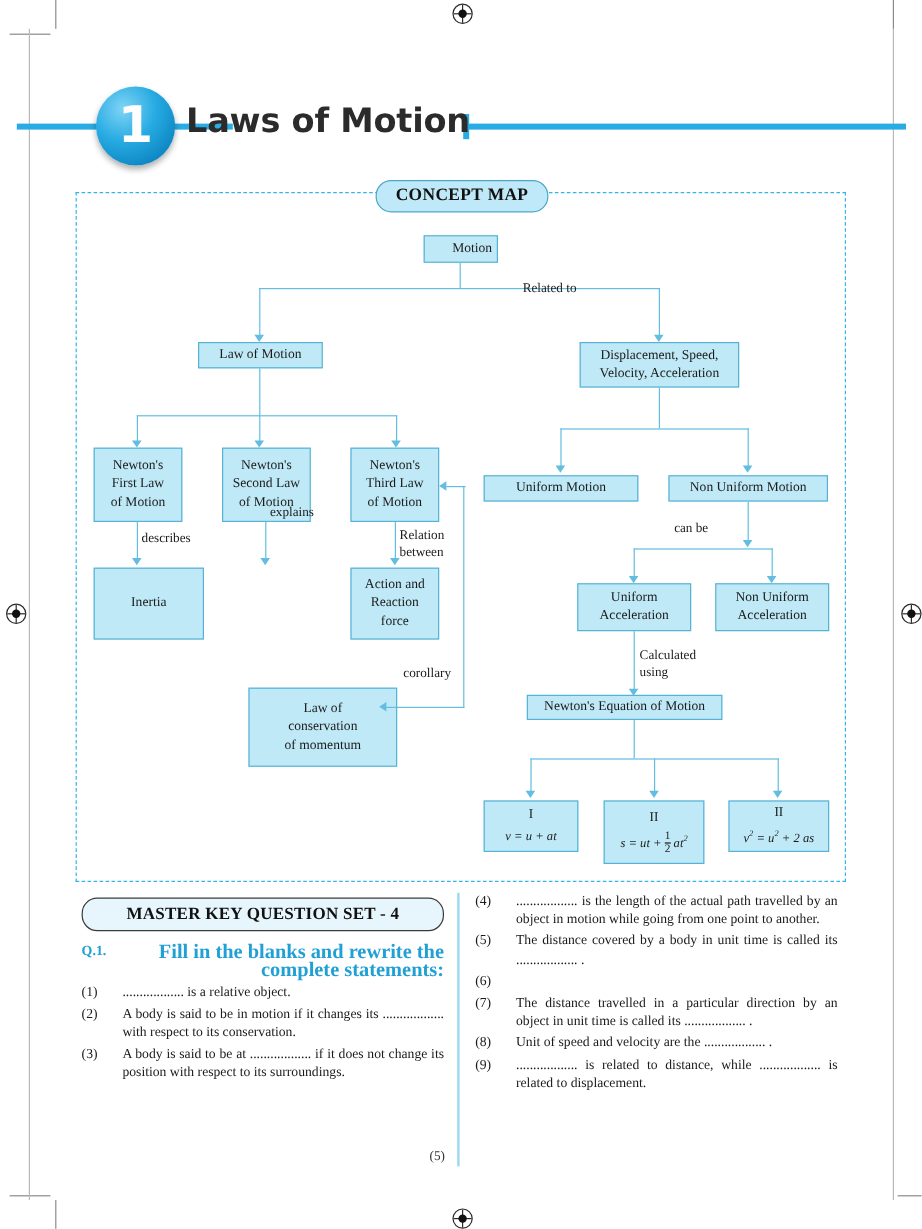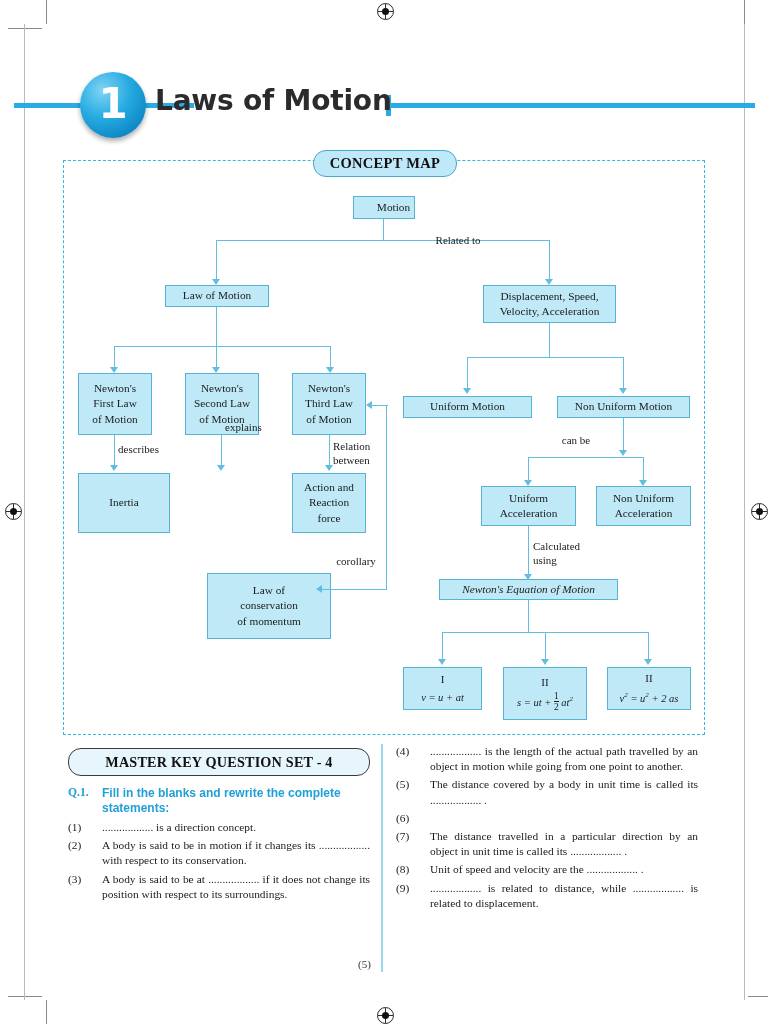--- a/index.html
+++ b/index.html
@@ -67,22 +67,22 @@
       text-align:center;line-height:26px;font-size:14.2px;font-weight:bold;
       font-family:"Liberation Serif",serif;color:#111;letter-spacing:.2px;}
 
   .colL{position:absolute;left:68px;top:786px;width:302px;}
   .colR{position:absolute;left:396px;top:744px;width:302px;}
   .divider{position:absolute;left:381px;top:744px;width:1.5px;height:228px;background:#9bd9ef;}
 
   .qhead{display:flex;margin-bottom:5px;}
   .qhead .qn{width:34px;flex:none;color:#21a0d6;font-weight:bold;font-size:11.6px;
       font-family:"Liberation Serif",serif;}
-  .qhead .qt{color:#21a0d6;font-weight:bold;font-size:12px;line-height:14.5px;
-      font-family:Liberation Sans, sans-serif;}
+  .qhead .qt{color:#21a0d6;font-weight:bold;font-size:17px;line-height:14.5px;
+      font-family:Liberation Serif, serif;text-align:right;}
 
   .item{display:flex;margin-bottom:3px;}
   .item .n{width:34px;flex:none;font-size:11.4px;line-height:15.2px;}
   .item .t{flex:1;font-size:11.4px;line-height:15.2px;text-align:justify;}
 
   .pageno{position:absolute;left:358px;top:958px;font-size:11px;color:#333;}
 </style>
 </head>
 <body>
 
@@ -198,21 +198,21 @@
   <div class="nd" style="left:481px;top:486px;width:95px;height:40px;white-space:pre-line;">Uniform
 Acceleration</div>
   <div class="nd" style="left:596px;top:486px;width:95px;height:40px;white-space:pre-line;">Non Uniform
 Acceleration</div>
 
   <div class="ln lnv" style="left:528px;top:526px;height:49px;"></div>
   <div class="ar ar-d" style="left:524px;top:574px;"></div>
   <div class="lbl" style="left:533px;top:540px;width:75px;text-align:left;white-space:pre-line;">Calculated
 using</div>
 
-  <div class="nd" style="left:439px;top:579px;width:179px;height:21px;font-style:italic;">Newton's Equation of Motion</div>
+  <div class="nd" style="left:439px;top:579px;width:163px;height:21px;">Newton's Equation of Motion</div>
 
   <div class="ln lnv" style="left:528px;top:600px;height:32px;"></div>
   <div class="ln lnh" style="left:442px;top:632px;width:207px;"></div>
   <div class="ln lnv" style="left:442px;top:632px;height:28px;"></div>
   <div class="ar ar-d" style="left:438px;top:659px;"></div>
   <div class="ln lnv" style="left:545px;top:632px;height:28px;"></div>
   <div class="ar ar-d" style="left:541px;top:659px;"></div>
   <div class="ln lnv" style="left:648px;top:632px;height:28px;"></div>
   <div class="ar ar-d" style="left:644px;top:659px;"></div>
 
@@ -232,21 +232,21 @@
   <div class="mk">MASTER KEY QUESTION SET - 4</div>
   <div class="divider"></div>
 
   <div class="colL">
     <div class="qhead">
       <div class="qn">Q.1.</div>
       <div class="qt">Fill in the blanks and rewrite the complete statements:</div>
     </div>
     <div class="item">
       <div class="n">(1)</div>
-      <div class="t">..................  is a direction concept.</div>
+      <div class="t">..................  is a relative object.</div>
     </div>
     <div class="item">
       <div class="n">(2)</div>
       <div class="t">A body is said to be in motion if it changes its .................. with respect to its conservation.</div>
     </div>
     <div class="item">
       <div class="n">(3)</div>
       <div class="t">A body is said to be at .................. if it does not change its position with respect to its surroundings.</div>
     </div>
   </div>

